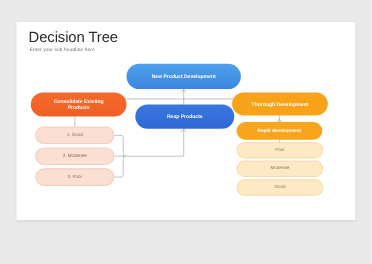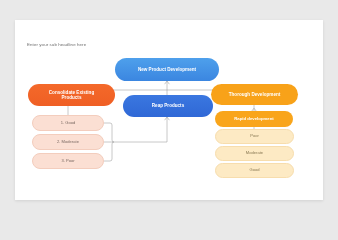--- a/index.html
+++ b/index.html
@@ -90,20 +90,21 @@
   .lr1{top:126px;}
   .lr2{top:143px;}
   .two-line{flex-direction:column;}
   .two-line span{display:block;}
 </style>
 </head>
 <body>
 
 <div id="slide">
 
+  <div id="title">Decision Tree</div>
   <div id="subtitle">Enter your sub headline here</div>
 
   <div id="canvas">
 
     <svg id="wires" viewBox="0 0 308 180">
       <g fill="none" stroke="#9b9b9b" stroke-width="0.55">
 
         <path d="M152,61 L152,86"></path>
 
         <path d="M149.6,64.2 L152,61 L154.4,64.2" stroke-width="0.55"></path>

